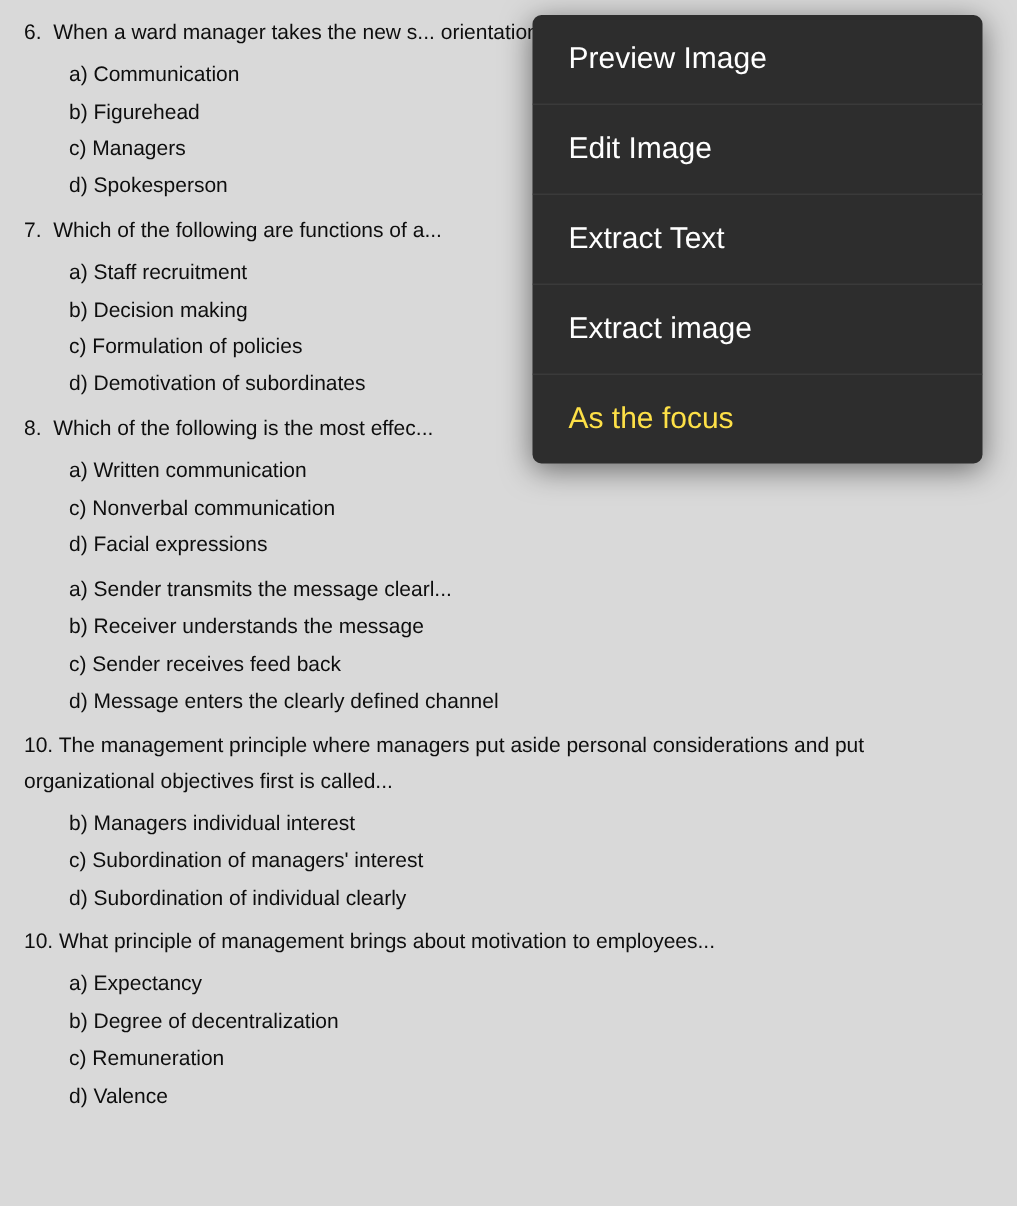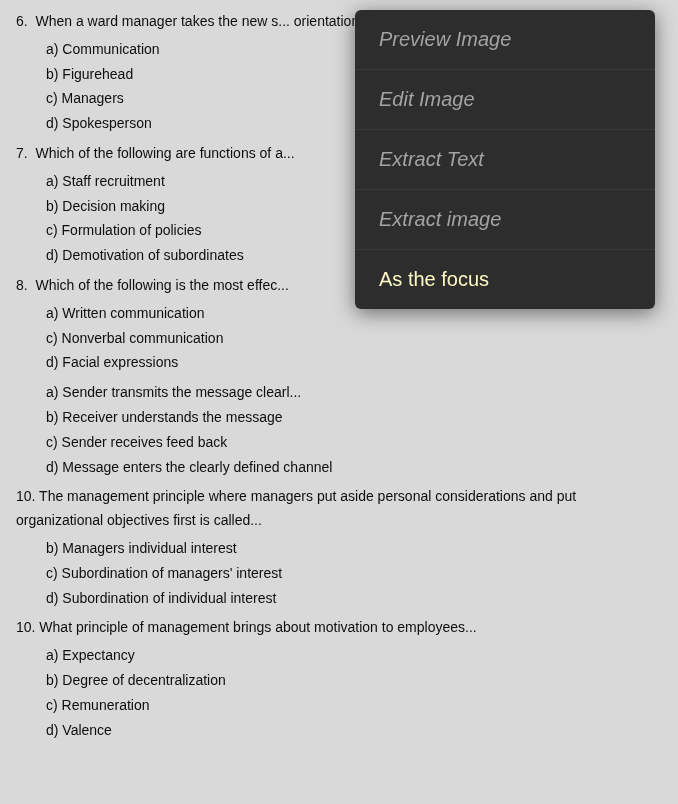--- a/index.html
+++ b/index.html
@@ -48,25 +48,24 @@
       padding: 18px 24px;
       font-size: 20px;
       font-weight: 400;
       cursor: pointer;
       border-bottom: 1px solid #3a3a3a;
     }
     .context-menu-item:last-child {
       border-bottom: none;
     }
     .context-menu-item.active {
-      color: #a3a3a3;
-      font-style: italic;
+      color: #ffffff;
     }
     .context-menu-item.disabled {
-      color: #fef9c3;
+      color: #fde047;
     }
     .overlay-bg {
       position: absolute;
       top: 0; left: 0;
       width: 678px;
       height: 804px;
       background: rgba(0,0,0,0.15);
       z-index: 50;
     }
   </style>
@@ -110,21 +109,21 @@
     <li><span>c)&nbsp;</span><span>Sender receives feed back</span></li>
     <li><span>d)&nbsp;</span><span>Message enters the clearly defined channel</span></li>
   </ul>
 
   <div class="question">
     <span>10. The management principle where managers put aside personal considerations and put organizational objectives first is called...</span>
   </div>
   <ul class="options">
     <li><span>b)&nbsp;</span><span>Managers individual interest</span></li>
     <li><span>c)&nbsp;</span><span>Subordination of managers' interest</span></li>
-    <li><span>d)&nbsp;</span><span>Subordination of individual interest</span></li>
+    <li><span>d)&nbsp;</span><span>Subordination of individual clearly</span></li>
   </ul>
 
   <div class="question">
     <span>10. What principle of management brings about motivation to employees...</span>
   </div>
   <ul class="options">
     <li><span>a)&nbsp;</span><span>Expectancy</span></li>
     <li><span>b)&nbsp;</span><span>Degree of decentralization</span></li>
     <li><span>c)&nbsp;</span><span>Remuneration</span></li>
     <li><span>d)&nbsp;</span><span>Valence</span></li>

